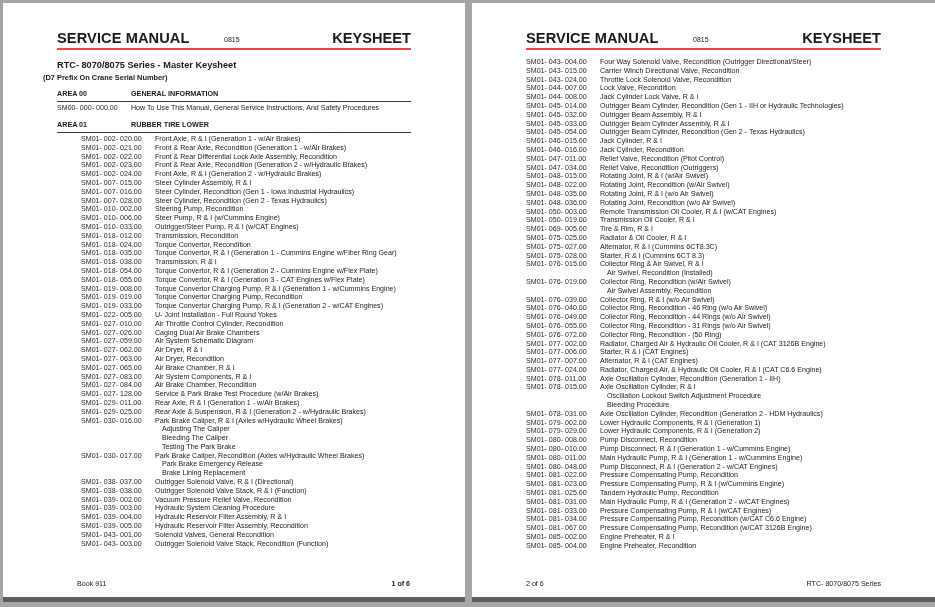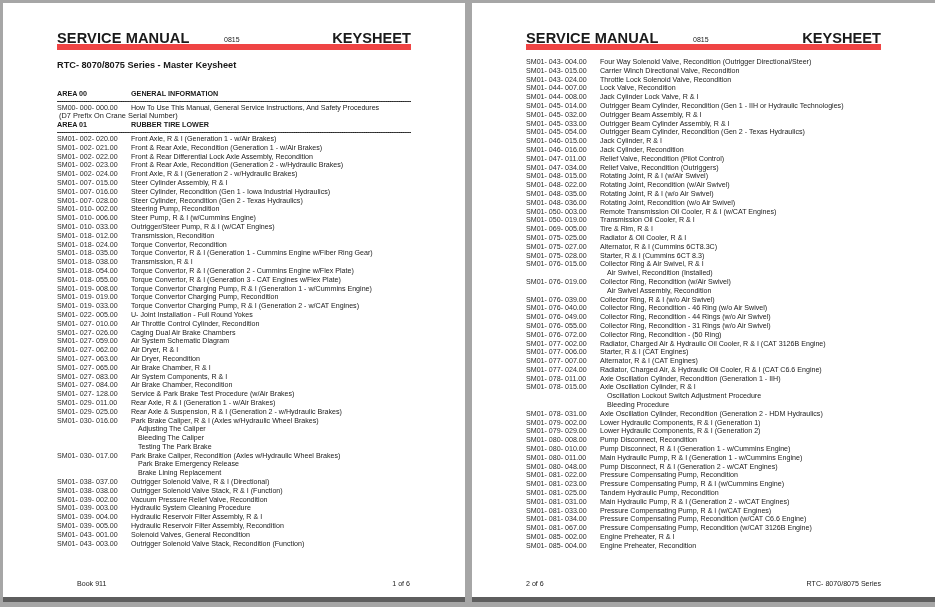--- a/index.html
+++ b/index.html
@@ -8,47 +8,47 @@
   .page {
     position: absolute; top: 3px; background: #ffffff;
     height: 599px;
   }
   .page-left { left: 3px; width: 462px; }
   .page-right { left: 472px; width: 463px; }
   .page-edge-bottom { position: absolute; left: 0; right: 0; bottom: 0; height: 5px; background: #5e5e5e; }
 
   .head {
     position: absolute; top: 27px; height: 20px;
-    border-bottom: 6px solid #ef4444;
+    border-bottom: 2px solid #ef4444;
   }
   .page-left .head { left: 54px; width: 354px; }
   .page-right .head { left: 54px; width: 355px; }
   .head-title { position: absolute; left: 0; top: 0; font-size: 14.6px; font-weight: bold; letter-spacing: 0.1px; }
   .head-code { position: absolute; left: 167px; top: 6px; font-size: 7px; }
   .head-right { position: absolute; right: 0; top: 0; font-size: 14.6px; font-weight: bold; }
 
   .doc-title { position: absolute; left: 54px; top: 57px; font-size: 9.2px; font-weight: bold; }
-  .doc-subtitle { position: absolute; left: 56px; top: 70px; font-size: 7.4px; font-weight: normal; margin-top: 38px; }
+  .doc-subtitle { position: absolute; left: 40px; top: 70px; font-size: 7.4px; font-weight: bold; }
 
   .area { position: absolute; left: 54px; width: 354px; font-size: 7.2px; font-weight: bold; }
   .area .area-num { position: absolute; left: 0; }
   .area .area-name { position: absolute; left: 74px; }
   .stars { position: absolute; left: 54px; width: 354px; height: 3px; overflow: hidden;
     background-image: radial-gradient(circle, #222 0.7px, transparent 0.9px);
     background-size: 2.2px 3px; }
 
   .list { position: absolute; left: 54px; width: 360px; font-size: 7.1px; line-height: 8.8px; }
   .row { position: relative; height: 8.8px; white-space: nowrap; }
   .row .code { position: absolute; left: 0; color: #2a2a2a; }
   .row .desc { position: absolute; left: 74px; }
   .row.sub .desc { left: 81px; }
 
   .foot { position: absolute; top: 577px; font-size: 7.1px; }
   .page-left .foot-left { left: 54px; padding-left: 20px; }
-  .page-left .foot-right { right: 55px; }
+  .page-left .foot-right { right: 55px; font-weight: bold; }
   .page-right .foot-left { left: 54px; }
   .page-right .foot-right { right: 54px; }
 </style>
 </head>
 <body>
 
 <div class="page page-left">
   <div class="head">
     <span class="head-title">SERVICE MANUAL</span>
     <span class="head-code">0815</span>
@@ -69,21 +69,21 @@
       <span class="desc">How To Use This Manual, General Service Instructions, And Safety Procedures</span>
     </div>
   </div>
 
   <div class="area" style="top:117px;">
     <span class="area-num">AREA   01</span>
     <span class="area-name">RUBBER TIRE LOWER</span>
   </div>
   <div class="stars" style="top:128px;"></div>
 
-  <div class="list" id="list1" style="top:132px;">
+  <div class="list" id="list1" style="top:132px;margin-left:24px;">
       <div class="row">
         <span class="code">SM01- 002- 020.00</span>
         <span class="desc">Front Axle, R &amp; I (Generation 1 -  w/Air Brakes)</span>
       </div>
       <div class="row">
         <span class="code">SM01- 002- 021.00</span>
         <span class="desc">Front &amp; Rear Axle, Recondition (Generation 1 -  w/Air Brakes)</span>
       </div>
       <div class="row">
         <span class="code">SM01- 002- 022.00</span>

